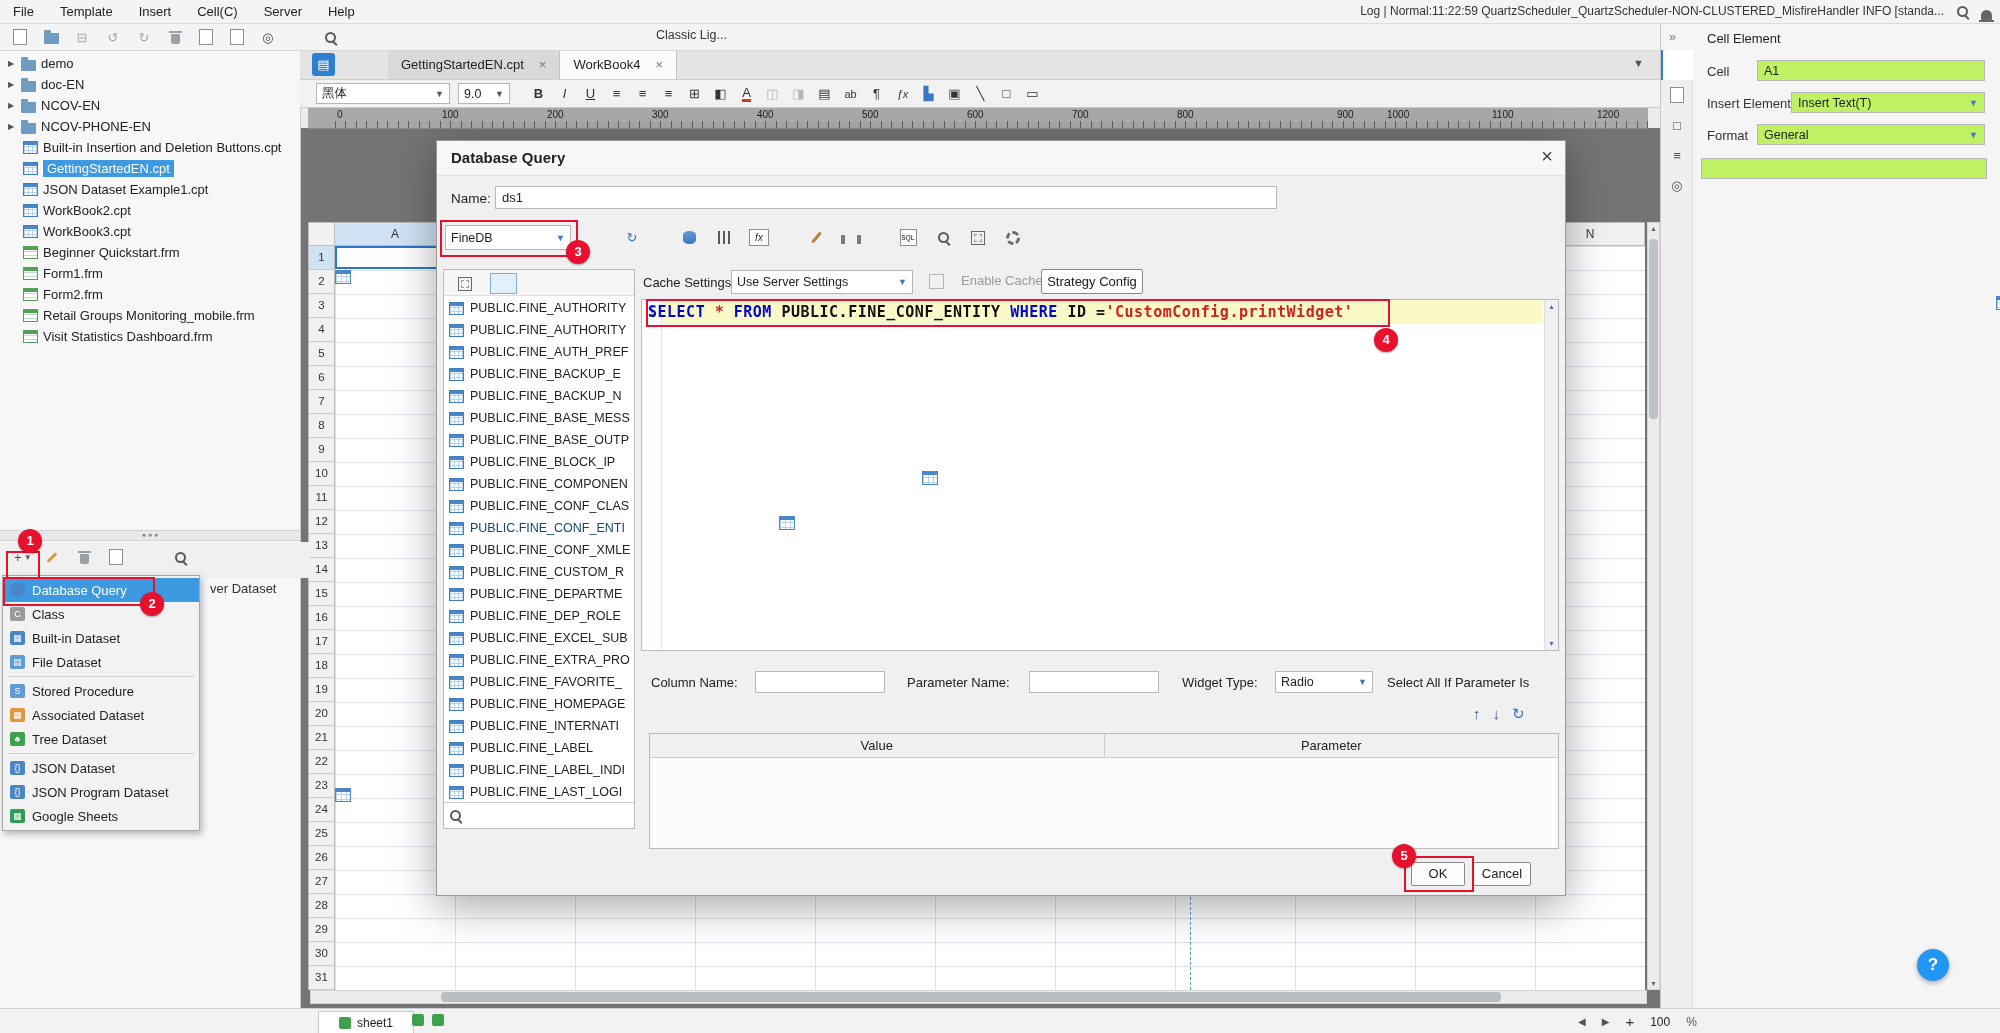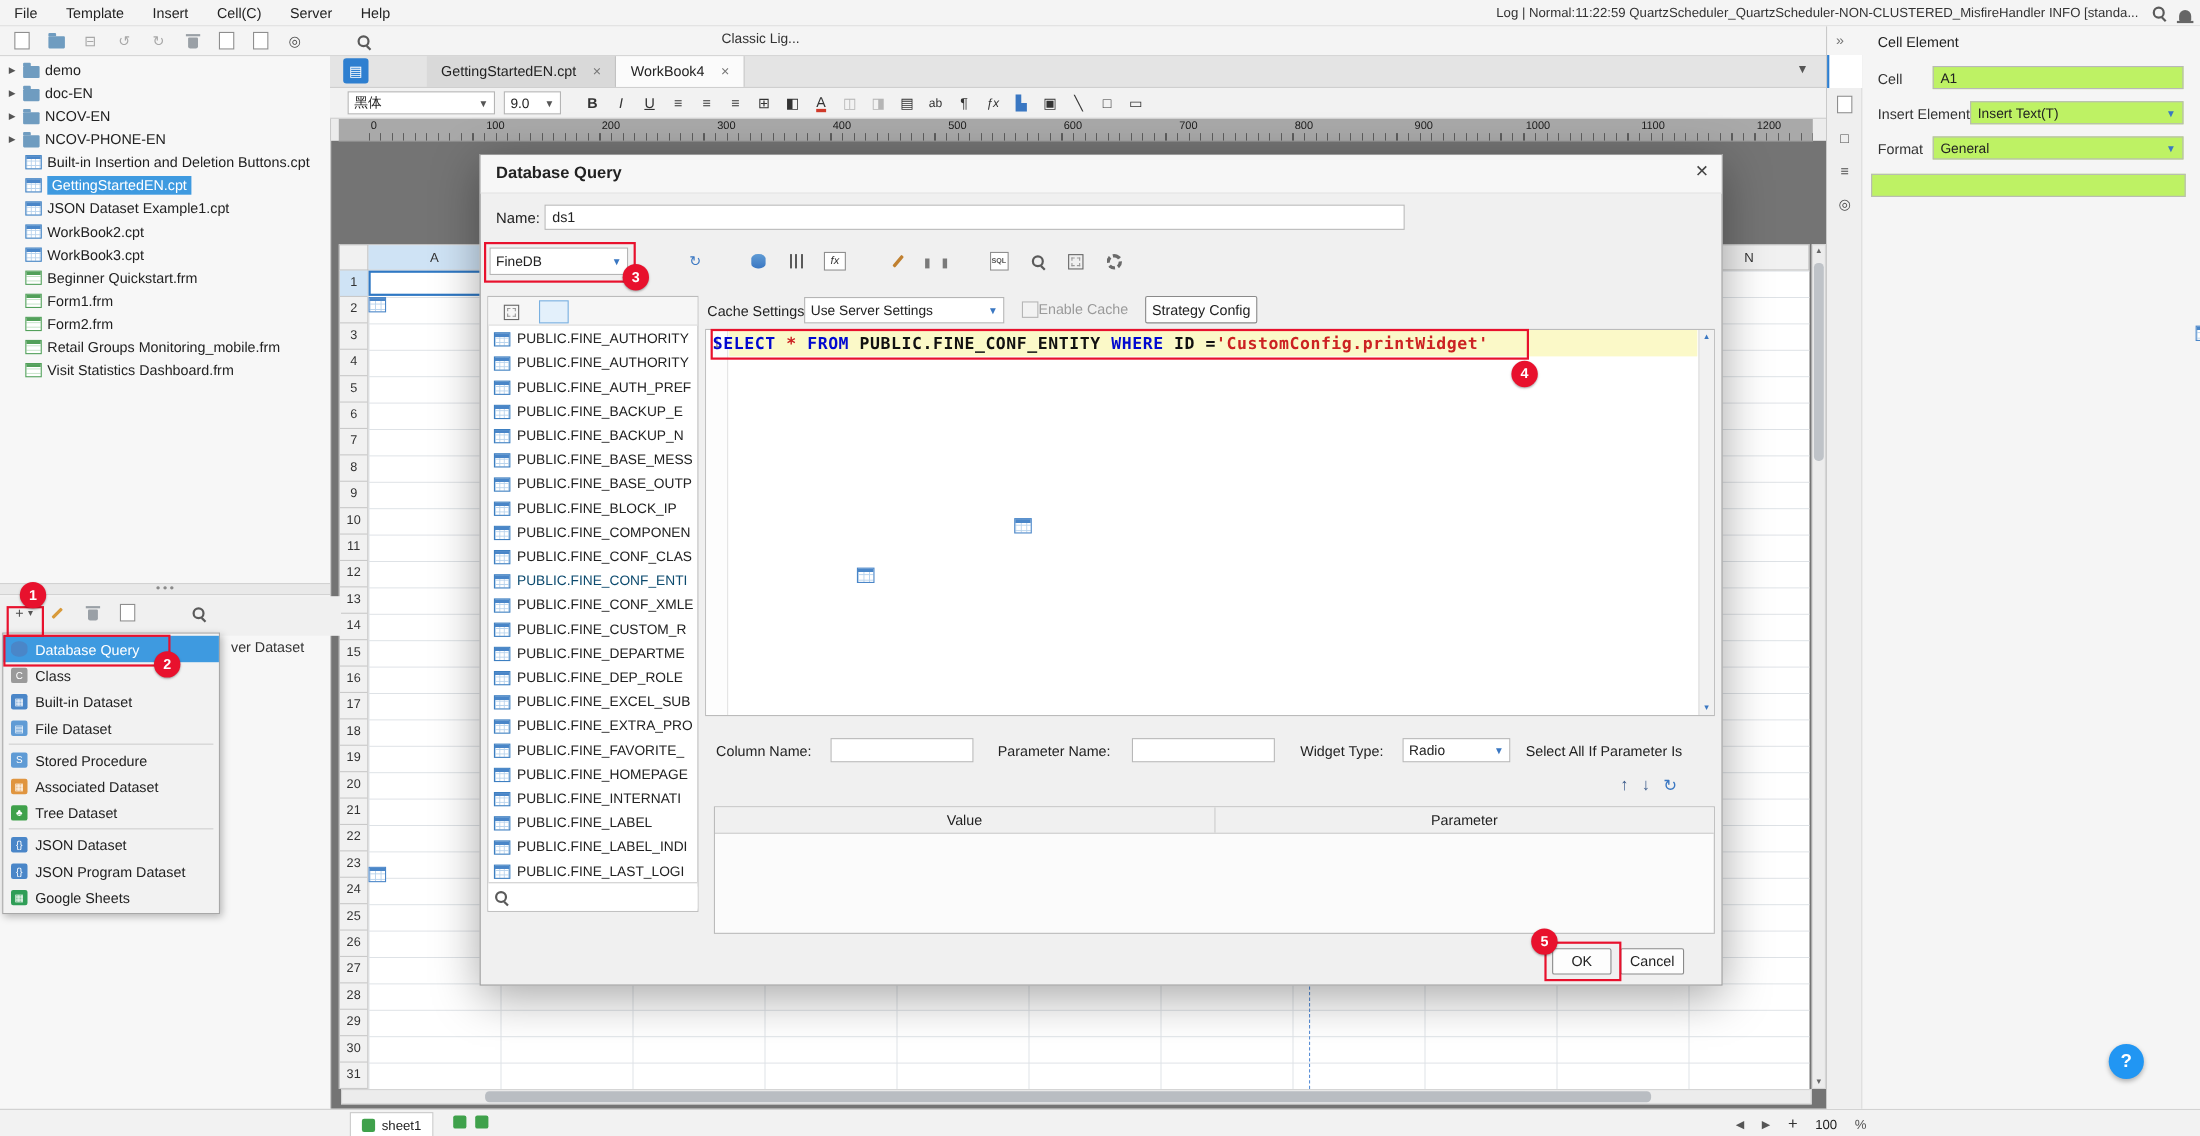--- a/index.html
+++ b/index.html
@@ -102,21 +102,21 @@
   .a1{position:absolute;left:0;top:0;width:119px;height:23px;border:2px solid #2f78c4;box-sizing:border-box;background:#fff}
   .pagebreak{position:absolute;left:855px;top:0;height:744px;border-left:1px dashed #5a8fd6}
   .vscroll{position:absolute;left:1647px;top:222px;width:13px;height:768px;background:#ececec;border:1px solid #d5d5d5;box-sizing:border-box;z-index:3}
   .vthumb{position:absolute;left:1px;top:16px;width:9px;height:180px;background:#bfc3c8;border-radius:4px}
   .varr{position:absolute;left:0;width:11px;text-align:center;font-size:7px;color:#666}
   .hscroll{position:absolute;left:310px;top:990px;width:1337px;height:14px;background:#ececec;border:1px solid #d5d5d5;box-sizing:border-box;z-index:3}
   .hthumb{position:absolute;left:130px;top:1px;width:1060px;height:10px;background:#b9bdc2;border-radius:4px}
 
   
   .statusbar{position:absolute;left:0;top:1008px;width:2000px;height:25px;background:#f2f2f2;border-top:1px solid #cfcfcf;font-size:12px;z-index:5}
-  .sheettab{position:absolute;left:318px;top:2px;height:21px;background:#fff;border:1px solid #c9c9c9;display:flex;align-items:center;gap:6px;padding:0 10px}
+  .sheettab{position:absolute;left:318px;top:2px;height:21px;background:#fff;border:1px solid #c9c9c9;display:flex;align-items:center;gap:6px;padding:0 20px}
   .sheet-icons{position:absolute;left:412px;top:5px;display:flex;gap:8px;align-items:center}
   .zoom{position:absolute;left:1578px;top:0;height:25px;display:flex;align-items:center;gap:16px;color:#555}
 
   
   .rpanel{position:absolute;left:1660px;top:24px;width:340px;height:984px;background:#f5f5f5;border-left:1px solid #c9c9c9;box-sizing:border-box;z-index:5}
   .rp-collapse{position:absolute;left:8px;top:5px;color:#777;font-size:13px}
   .rp-title{position:absolute;left:46px;top:7px;font-size:13px;color:#222}
   #rp-strip{position:absolute;left:0;top:26px;width:32px;height:958px;background:#efefef;border-right:1px solid #ddd;box-sizing:border-box}
   .rp-ico{width:32px;height:30px;display:flex;align-items:center;justify-content:center}
   .rp-ico.active{background:#fff;border-left:2px solid #2e7fd0;box-sizing:border-box}
@@ -138,21 +138,21 @@
   .dlg-list-head{height:26px;border-bottom:1px solid #ddd;background:#f6f6f6;display:flex;gap:12px;padding:3px 0 0 7px;box-sizing:border-box}
   .vtoggle{width:25px;height:19px;border:1px solid transparent;display:flex;align-items:center;justify-content:center}
   .vtoggle.active{border-color:#7ab0e0;background:#e3f0fb}
   #dtables{position:absolute;left:0;top:27px;width:190px;height:505px;overflow:hidden}
   .dtrow{height:22px;display:flex;align-items:center;gap:6px;padding-left:5px;font-size:12.5px;white-space:nowrap}
   .dtrow.sel{color:#0c4a6e}
   .dlg-search{position:absolute;left:0;bottom:0;width:100%;height:26px;border-top:1px solid #ccc;background:#fff;display:flex;align-items:center;padding-left:4px;box-sizing:border-box}
   .dlg-search input{border:none;outline:none;flex:1;height:18px;font-size:12px}
   .cache-label{position:absolute;left:206px;top:134px}
   .cache-sel{position:absolute;left:294px;top:129px;width:182px;height:24px}
-  .cache-chk{position:absolute;left:492px;top:132px;color:#9a9a9a;display:flex;gap:0;font-size:13px}
+  .cache-chk{position:absolute;left:492px;top:132px;color:#9a9a9a;display:flex;gap:17px;font-size:13px}
   .chkbox{width:13px;height:13px;border:1px solid #b5b5b5;background:#f2f2f2;margin-top:1px}
   .strategy{position:absolute;left:604px;top:128px;width:102px;height:25px;background:#fdfdfd;border:1px solid #8a8a8a;text-align:center;line-height:23px;box-sizing:border-box;border-radius:2px}
   .editor{position:absolute;left:204px;top:158px;width:918px;height:352px;background:#fff;border:1px solid #bbb;box-sizing:border-box}
   .gutter{position:absolute;left:0;top:0;width:20px;height:100%;background:#fdfdfd;border-right:1px solid #e3e3e3;font-size:12px;color:#888;text-align:center;padding-top:4px;box-sizing:border-box}
   .sqlrow{position:absolute;left:21px;top:0;right:15px;height:24px;background:#fbf9c8}
   #sqlline{position:absolute;left:6px;top:1px;font-family:"DejaVu Sans Mono",monospace;font-size:15px;font-weight:bold;letter-spacing:.5px;white-space:nowrap;line-height:22px}
   .tok-kw{color:#0008d0}.tok-plain{color:#111}.tok-str{color:#cc2222}.tok-op{color:#cc2222}
   .ed-scroll{position:absolute;right:0;top:0;width:14px;height:100%;background:#f1f1f1;border-left:1px solid #ddd;box-sizing:border-box}
   .ed-arr{position:absolute;left:0;width:13px;text-align:center;font-size:7px;color:#3a77c2}
   .param-label{position:absolute;font-size:13px}
@@ -465,21 +465,21 @@
   <div class="ruler" id="ruler">
       <span class="rtick" style="left: 29px;">0</span>
       <span class="rtick" style="left: 134px;">100</span>
       <span class="rtick" style="left: 239px;">200</span>
       <span class="rtick" style="left: 344px;">300</span>
       <span class="rtick" style="left: 449px;">400</span>
       <span class="rtick" style="left: 554px;">500</span>
       <span class="rtick" style="left: 659px;">600</span>
       <span class="rtick" style="left: 764px;">700</span>
       <span class="rtick" style="left: 869px;">800</span>
-      <span class="rtick" style="left: 978px;">900</span>
+      <span class="rtick" style="left: 1029px;">900</span>
       <span class="rtick" style="left: 1079px;">1000</span>
       <span class="rtick" style="left: 1184px;">1100</span>
       <span class="rtick" style="left: 1289px;">1200</span>
     </div>
 
   <div class="corner"></div>
   <div class="colhdrs">
     <div class="colA">A</div>
     <div class="colN">N</div>
   </div>

